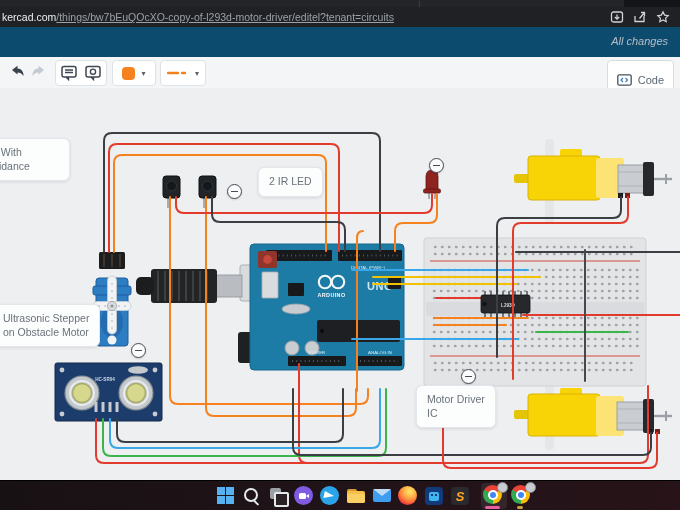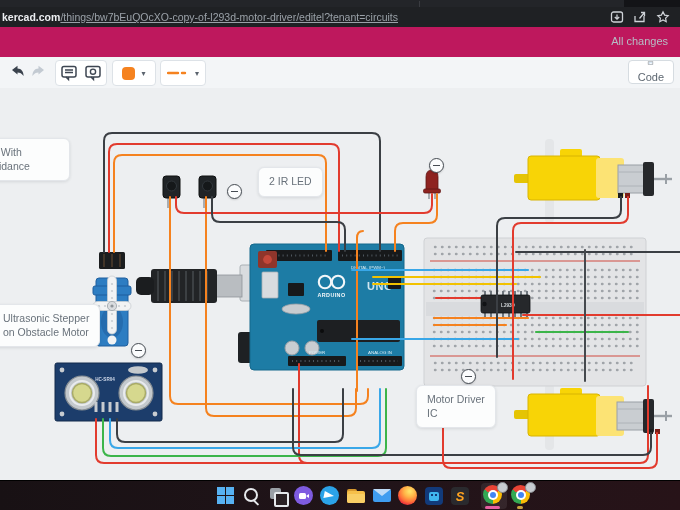--- a/index.html
+++ b/index.html
@@ -5,34 +5,34 @@
   html,body{margin:0;padding:0;background:#0f1012;}
   body{width:680px;height:510px;position:relative;overflow:hidden;
        font-family:"Liberation Sans",sans-serif;-webkit-font-smoothing:antialiased;}
   .abs{position:absolute;}
   
   #tabstrip{left:0;top:0;width:680px;height:7px;background:#131417;}
   #tabstrip .tab{left:0;top:0;width:624px;height:7px;background:#232529;}
   #tabstrip .tabdiv{left:419px;top:1px;width:1px;height:6px;background:#3a3c41;}
   #urlbar{left:0;top:7px;width:680px;height:20px;background:#1f2124;display:flex;align-items:center;}
   #urltext{margin-left:2px;font-size:10.5px;white-space:nowrap;letter-spacing:0;}
-  #urltext .dom{color:#eceef1;font-weight:bold;}
+  #urltext .dom{color:#eceef1;font-weight:normal;}
   #urltext .path{color:#9aa1a8;text-decoration:underline;}
   .urlicons{position:absolute;right:10px;top:3px;display:flex;gap:9px;}
   
-  #header{left:0;top:27px;width:680px;height:30px;background:#be185d;border-bottom:1px solid #eceef0;}
+  #header{left:0;top:27px;width:680px;height:30px;background:#0c4a6e;border-bottom:1px solid #eceef0;font-style:italic;}
   #allchanges{right:12px;top:8px;font-size:11px;color:#b6bec6;}
   
   #toolbar{left:0;top:57px;width:680px;height:31px;background:#f3f5f7;border-bottom:1px solid #dfe2e6;}
   .tbtn{position:absolute;top:3px;height:24px;background:#ffffff;border:1px solid #dde2e7;border-radius:4px;
         display:flex;align-items:center;justify-content:center;gap:6px;}
   .caret{font-size:8px;color:#5b646e;}
   .swatch{width:13px;height:13px;border-radius:4px;}
-  #codebtn{position:absolute;right:6px;top:3px;height:22px;padding:0 9px;background:#fff;border:1px solid #d6dce1;
-           border-radius:4px;display:flex;align-items:center;gap:6px;font-size:11px;color:#5d6771;flex-direction:column;}
+  #codebtn{position:absolute;right:6px;top:3px;height:22px;padding:8px 9px;background:#fff;border:1px solid #d6dce1;
+           border-radius:4px;display:flex;align-items:center;gap:6px;font-size:11px;color:#5d6771;}
   
   #canvas{left:0;top:88px;width:680px;height:392px;background:#edeff1;overflow:hidden;}
   .note{position:absolute;background:#fcfdfd;border:1px solid #e3e6ea;border-radius:6px;
         box-shadow:0 1px 3px rgba(40,50,60,.12);color:#69727b;font-size:10.5px;line-height:1.3;
         padding:7px 10px;white-space:nowrap;}
   .minus{position:absolute;width:13px;height:13px;border:1.6px solid #464c53;border-radius:50%;
          background:#fbfcfd;box-shadow:0 1px 2px rgba(0,0,0,.15);}
   .minus i{position:absolute;left:2.6px;top:5.6px;width:7.5px;height:1.7px;background:#464c53;display:block;}
   
   #taskbar{left:0;top:480px;width:680px;height:30px;

